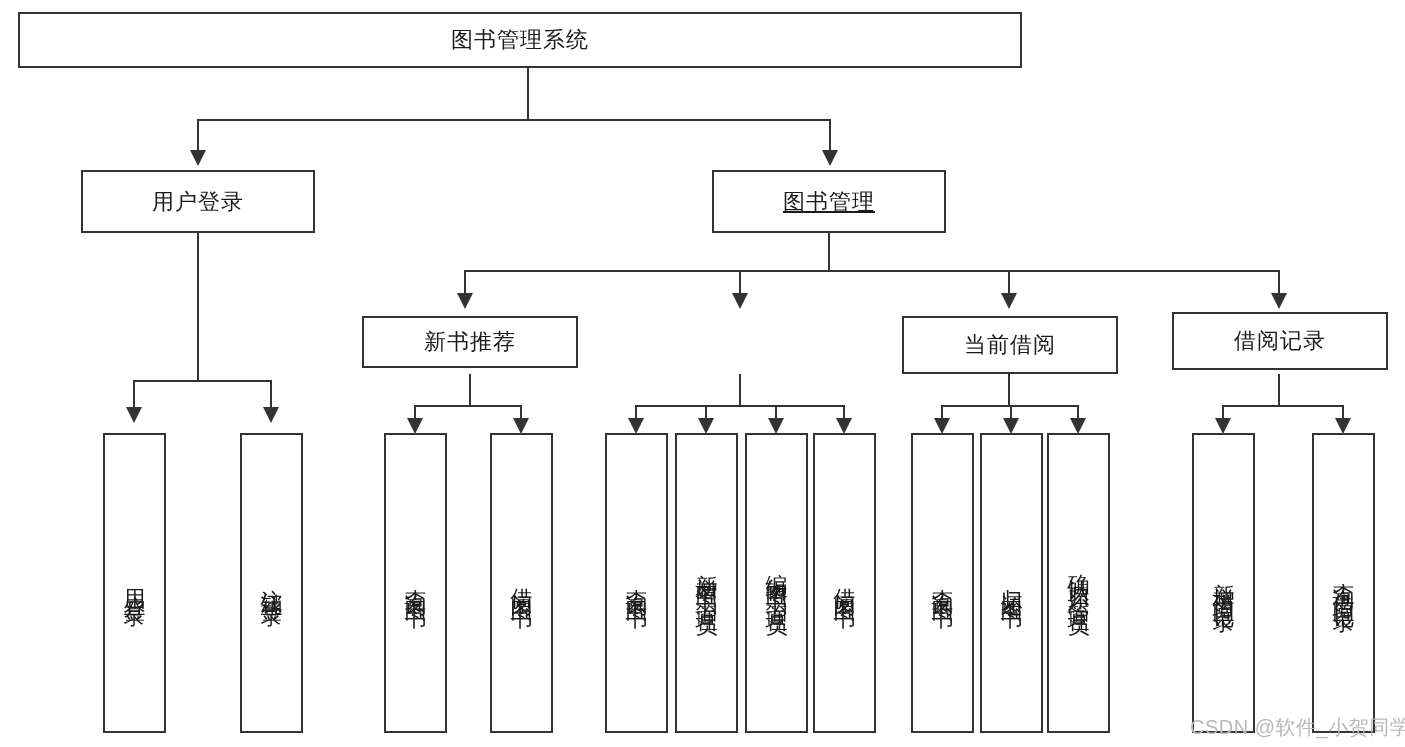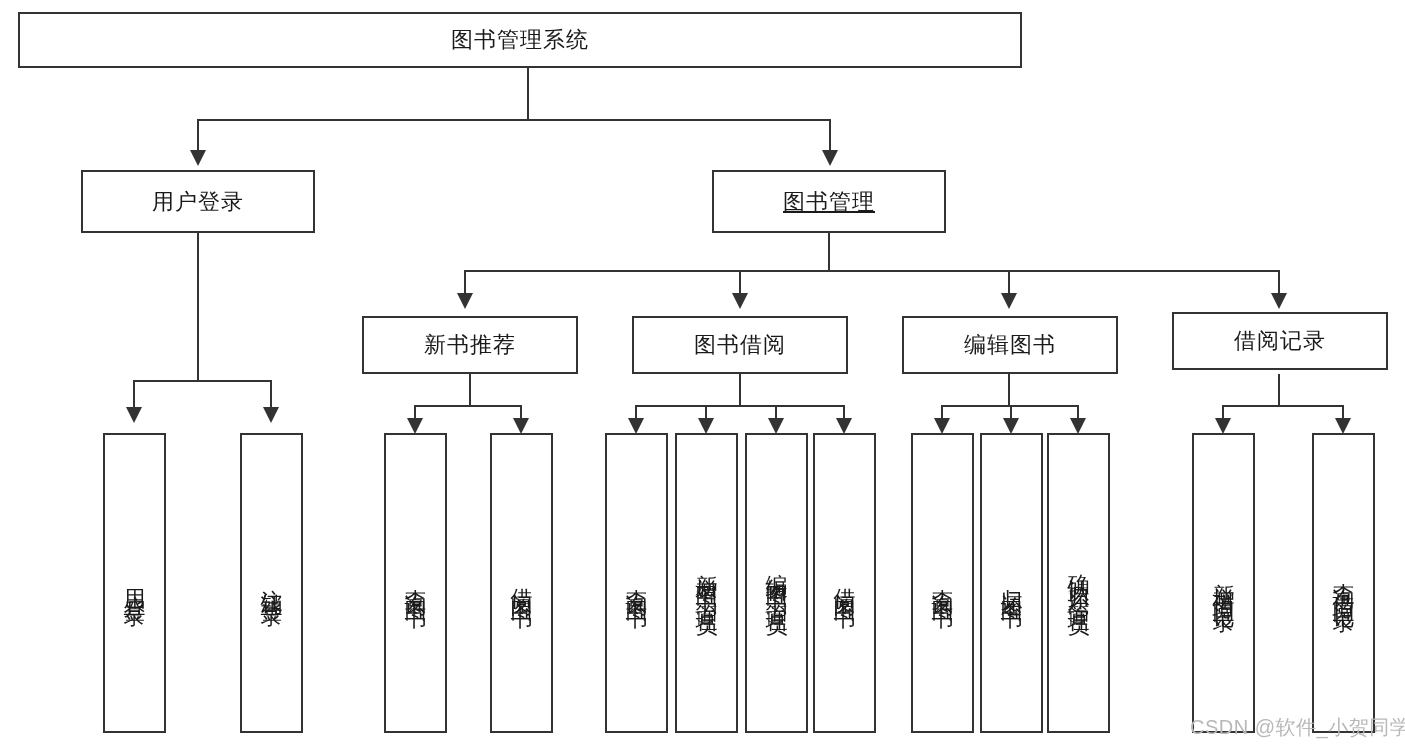--- a/index.html
+++ b/index.html
@@ -113,28 +113,25 @@
 
   <div class="line vline" style="left:739px; top:270px; width:2px; height:24px;"></div>
   <div class="arrow" style="left:732px; top:293px;"></div>
 
   <div class="line vline" style="left:1008px; top:270px; width:2px; height:24px;"></div>
   <div class="arrow" style="left:1001px; top:293px;"></div>
 
   <div class="line vline" style="left:1278px; top:270px; width:2px; height:24px;"></div>
   <div class="arrow" style="left:1271px; top:293px;"></div>
 
-  <div class="node horiz" style="left:362px; top:316px; width:216px; height:58px;font-family:Liberation Mono, monospace;">
+  <div class="node horiz" style="left:362px; top:316px; width:216px; height:52px;font-family:Liberation Mono, monospace;">
     <span>新书推荐</span>
   </div>
-  <div class="node horiz" style="left:632px; top:316px; width:216px; height:58px;">
-    <span>图书借阅</span>
-  </div>
   <div class="node horiz" style="left:902px; top:316px; width:216px; height:58px;">
-    <span>编辑图书</span>
+    <span>当前借阅</span>
   </div>
   <div class="node horiz" style="left:1172px; top:312px; width:216px; height:58px;">
     <span>借阅记录</span>
   </div>
 
   <div class="line vline" style="left:469px; top:374px; width:2px; height:32px;"></div>
   <div class="line hline" style="left:414px; top:405px; width:108px; height:2px;"></div>
   <div class="line vline" style="left:414px; top:405px; width:2px; height:14px;"></div>
   <div class="arrow" style="left:407px; top:418px;"></div>
   <div class="line vline" style="left:520px; top:405px; width:2px; height:14px;"></div>

